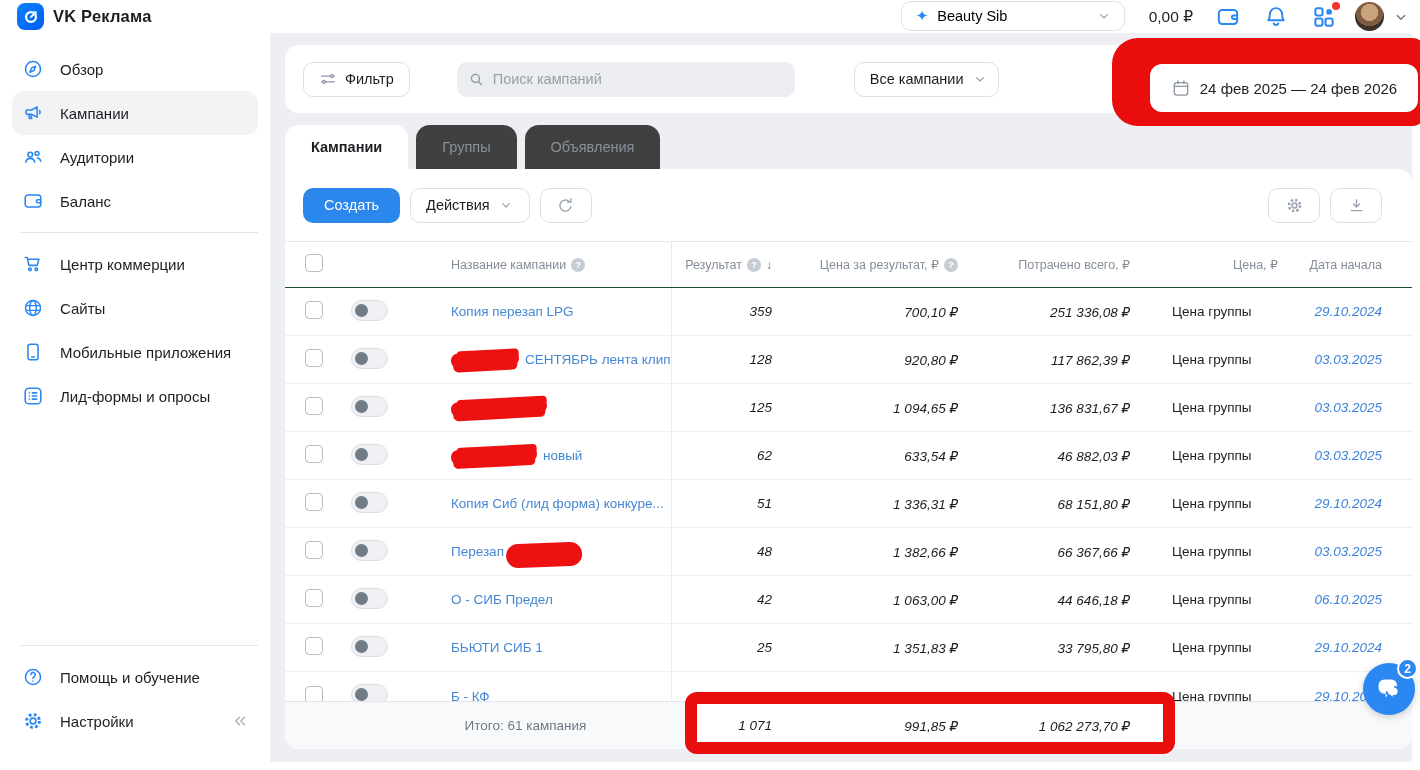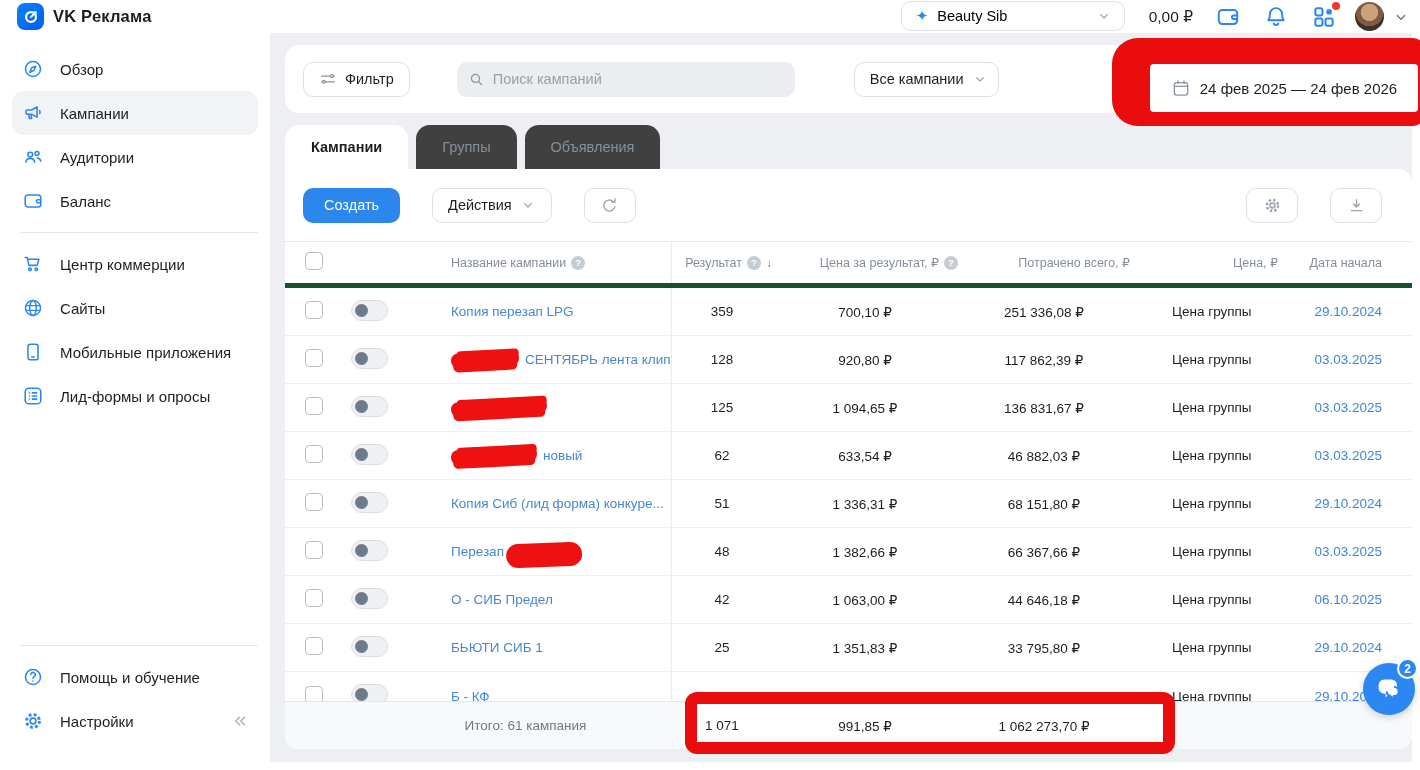--- a/index.html
+++ b/index.html
@@ -55,65 +55,65 @@
   .search-wrap .g-ic { position:absolute; left:11px; top:9px; width:17px; height:17px; color:#8b94a1; }
   .search-input { width:338px; height:35px; background:#ebedf0; border:none; border-radius:10px;
     padding:0 12px 0 36px; font-size:14.5px; font-family:inherit; color:#1c1e22; }
   .search-input::placeholder { color:#98a0ab; }
   .scope-btn { margin-left:26px; padding-right:10px; }
 
   
   .date-annot { position:absolute; top:5px; right:-14px; width:314px; height:88px; background:#ea0d0d;
     border-radius:26px 14px 14px 26px; z-index:30; }
   .date-box { position:absolute; left:38px; top:26px; right:8px; bottom:14px; background:#fff;
-    border-radius:4px; display:flex; align-items:center; justify-content:center; gap:9px; cursor:pointer; }
+    border-radius:12px; display:flex; align-items:center; justify-content:center; gap:9px; cursor:pointer; }
   .date-box svg { width:20px; height:20px; }
   .date-text { font-size:15px; font-weight:500; white-space:nowrap; }
 
   
   .tabs { display:flex; gap:8px; margin-top:12px; height:44px; }
   .tab { display:flex; align-items:center; padding:0 26px; border-radius:14px 14px 0 0; font-size:14.5px;
     background:#404040; color:#85909b; border:none; cursor:pointer; font-family:inherit; }
   .tab.active { background:#fff; color:#1c1e22; font-weight:600; }
 
   
   .content-card { width:1127px; background:#fff; border-radius:0 14px 14px 14px; }
-  .toolbar { height:72px; display:flex; align-items:center; padding:0 30px 0 18px;gap:22px; }
+  .toolbar { height:72px; display:flex; align-items:center; padding:0 30px 0 18px; }
   .btn-primary { height:35px; border:none; border-radius:10px; background:#2b87eb; color:#fff;
     font-size:14.5px; font-weight:500; padding:0 21px; cursor:pointer; font-family:inherit; }
   .toolbar .btn { margin-left:10px; }
   .icon-btn { width:52px; display:inline-flex; justify-content:center; padding:0; }
   .icon-btn .g-ic { width:19px; height:19px; color:#99a2ad; }
   .tb-spacer { flex:1; }
 
   
   .trow, .thead-row, .tfoot-row { display:grid;
     grid-template-columns:46px 66px minmax(0,1fr) 100px 186px 172px 148px 104px;
     align-items:center; padding:0 30px 0 20px; }
-  .thead-row { height:47px; border-top:1px solid #e7e9ed; border-bottom:5px solid #14532d;
+  .thead-row { height:47px; border-top:1px solid #e7e9ed; border-bottom:1px solid #14532d;
     color:#848e99; font-size:12.5px; }
   .trow { height:48px; border-bottom:1px solid #edeff1; font-size:13.5px; }
   .c-name { padding-left:34px; padding-right:10px; align-self:stretch; display:flex; align-items:center;
     border-right:1px solid #e9ebee; overflow:hidden; white-space:nowrap; }
-  .c-num { text-align:center; }
+  .c-num { text-align:right;font-style:italic; }
   .c-type { padding-left:42px; font-size:13.5px; }
   .th-right { text-align:right; }
   .th-flex { display:inline-flex; align-items:center; gap:5px; justify-content:flex-end; }
   .c-name.th-cell { color:#848e99; }
   .qbadge { width:14px; height:14px; border-radius:50%; background:#c6ccd4; color:#fff; font-size:9.5px;
     font-weight:700; display:inline-grid; place-items:center; flex:0 0 14px; }
   .sort-arrow { color:#6b7683; font-size:12px; }
   .checkbox { width:18px; height:18px; border:1.5px solid #b1bac4; border-radius:4.5px; background:#fff;
     display:inline-block; cursor:pointer; }
   .toggle { width:37px; height:21px; border-radius:11px; background:#eef0f3; border:1px solid #d9dce1;
     position:relative; display:inline-block; cursor:pointer; }
   .toggle .knob { position:absolute; left:3px; top:3px; width:13px; height:13px; border-radius:50%;
     background:#6f7b87; }
   .link { color:#4687d2; text-decoration:none; cursor:pointer; font-size:13.5px; white-space:nowrap; }
-  .c-date { text-align:right; }
+  .c-date { text-align:right;font-style:italic; }
   .c-date .link { color:#3d85dc; }
 
   .scribble { display:inline-block; height:15px; background:#ed1111; border-radius:7px;
     transform:rotate(-3deg); margin-right:6px; flex:0 0 auto;
     box-shadow:0 6px 0 -2px #ed1111, 3px -5px 0 -3px #ed1111; }
   .blob { display:inline-block; width:76px; height:24px; background:#ed1111; border-radius:12px;
     margin-left:2px; transform:rotate(-2deg) translateY(3px); flex:0 0 auto; }
 
   .row-clip { height:29px; overflow:hidden; }
   .row-clip .trow { border-bottom:none; }

